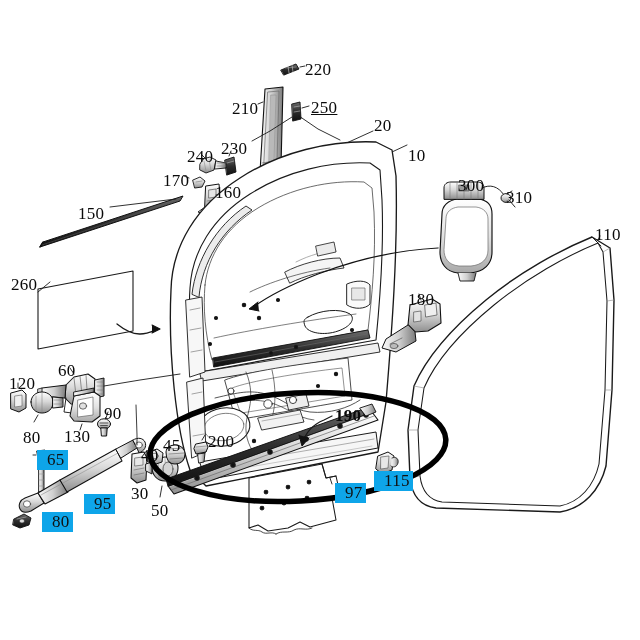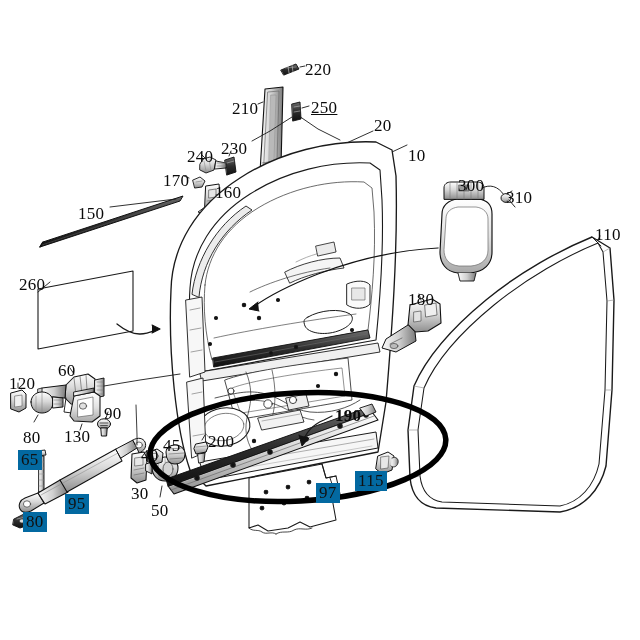--- a/index.html
+++ b/index.html
@@ -3,21 +3,21 @@
 <meta charset="utf-8">
 <style>
   html,body{margin:0;padding:0;background:#ffffff;}
   body{width:640px;height:640px;overflow:hidden;
        font-family:"Liberation Serif","DejaVu Serif",serif;}
   #stage{position:relative;width:640px;height:492px;background:#fff;}
   #art{position:absolute;left:0;top:0;width:640px;height:640px;}
   .lbl{position:absolute;font-family:"Liberation Serif","DejaVu Serif",serif;
        font-size:17px;color:#0a0a0a;line-height:1;white-space:nowrap;
        letter-spacing:.3px;}
-  .lbl.hl{background:#0369a1;padding:1px 3px 2px 3px;color:#111;}
+  .lbl.hl{background:#0ea5e9;padding:1px 3px 2px 10px;color:#111;margin-left:19px;}
 </style>
 </head>
 <body>
 
 <div id="stage">
 
   <svg id="art" viewBox="0 0 640 640">
     <defs>
       <linearGradient id="gmet" x1="0" y1="0" x2="0" y2="1">
         <stop offset="0" stop-color="#ffffff"></stop>
@@ -412,21 +412,21 @@
   <div class="lbl" style="left:374px;top:117px;">20</div>
   <div class="lbl" style="left:408px;top:131px;margin-top:16px;">10</div>
   <div class="lbl" style="left:187px;top:148px;">240</div>
   <div class="lbl" style="left:221px;top:140px;">230</div>
   <div class="lbl" style="left:163px;top:172px;">170</div>
   <div class="lbl" style="left:215px;top:184px;">160</div>
   <div class="lbl" style="left:458px;top:177px;">300</div>
   <div class="lbl" style="left:506px;top:189px;">310</div>
   <div class="lbl" style="left:78px;top:205px;">150</div>
   <div class="lbl" style="left:595px;top:226px;">110</div>
-  <div class="lbl" style="left:19px;top:276px;">260</div>
+  <div class="lbl" style="left:11px;top:276px;">260</div>
   <div class="lbl" style="left:408px;top:291px;">180</div>
   <div class="lbl" style="left:58px;top:362px;">60</div>
   <div class="lbl" style="left:9px;top:375px;">120</div>
   <div class="lbl" style="left:104px;top:405px;">90</div>
   <div class="lbl" style="left:23px;top:429px;">80</div>
   <div class="lbl" style="left:64px;top:428px;">130</div>
   <div class="lbl" style="left:335px;top:407px;font-weight:bold;">190</div>
   <div class="lbl hl" style="left:18px;top:450px;">65</div>
   <div class="lbl" style="left:163px;top:437px;">45</div>
   <div class="lbl" style="left:208px;top:433px;">200</div>

